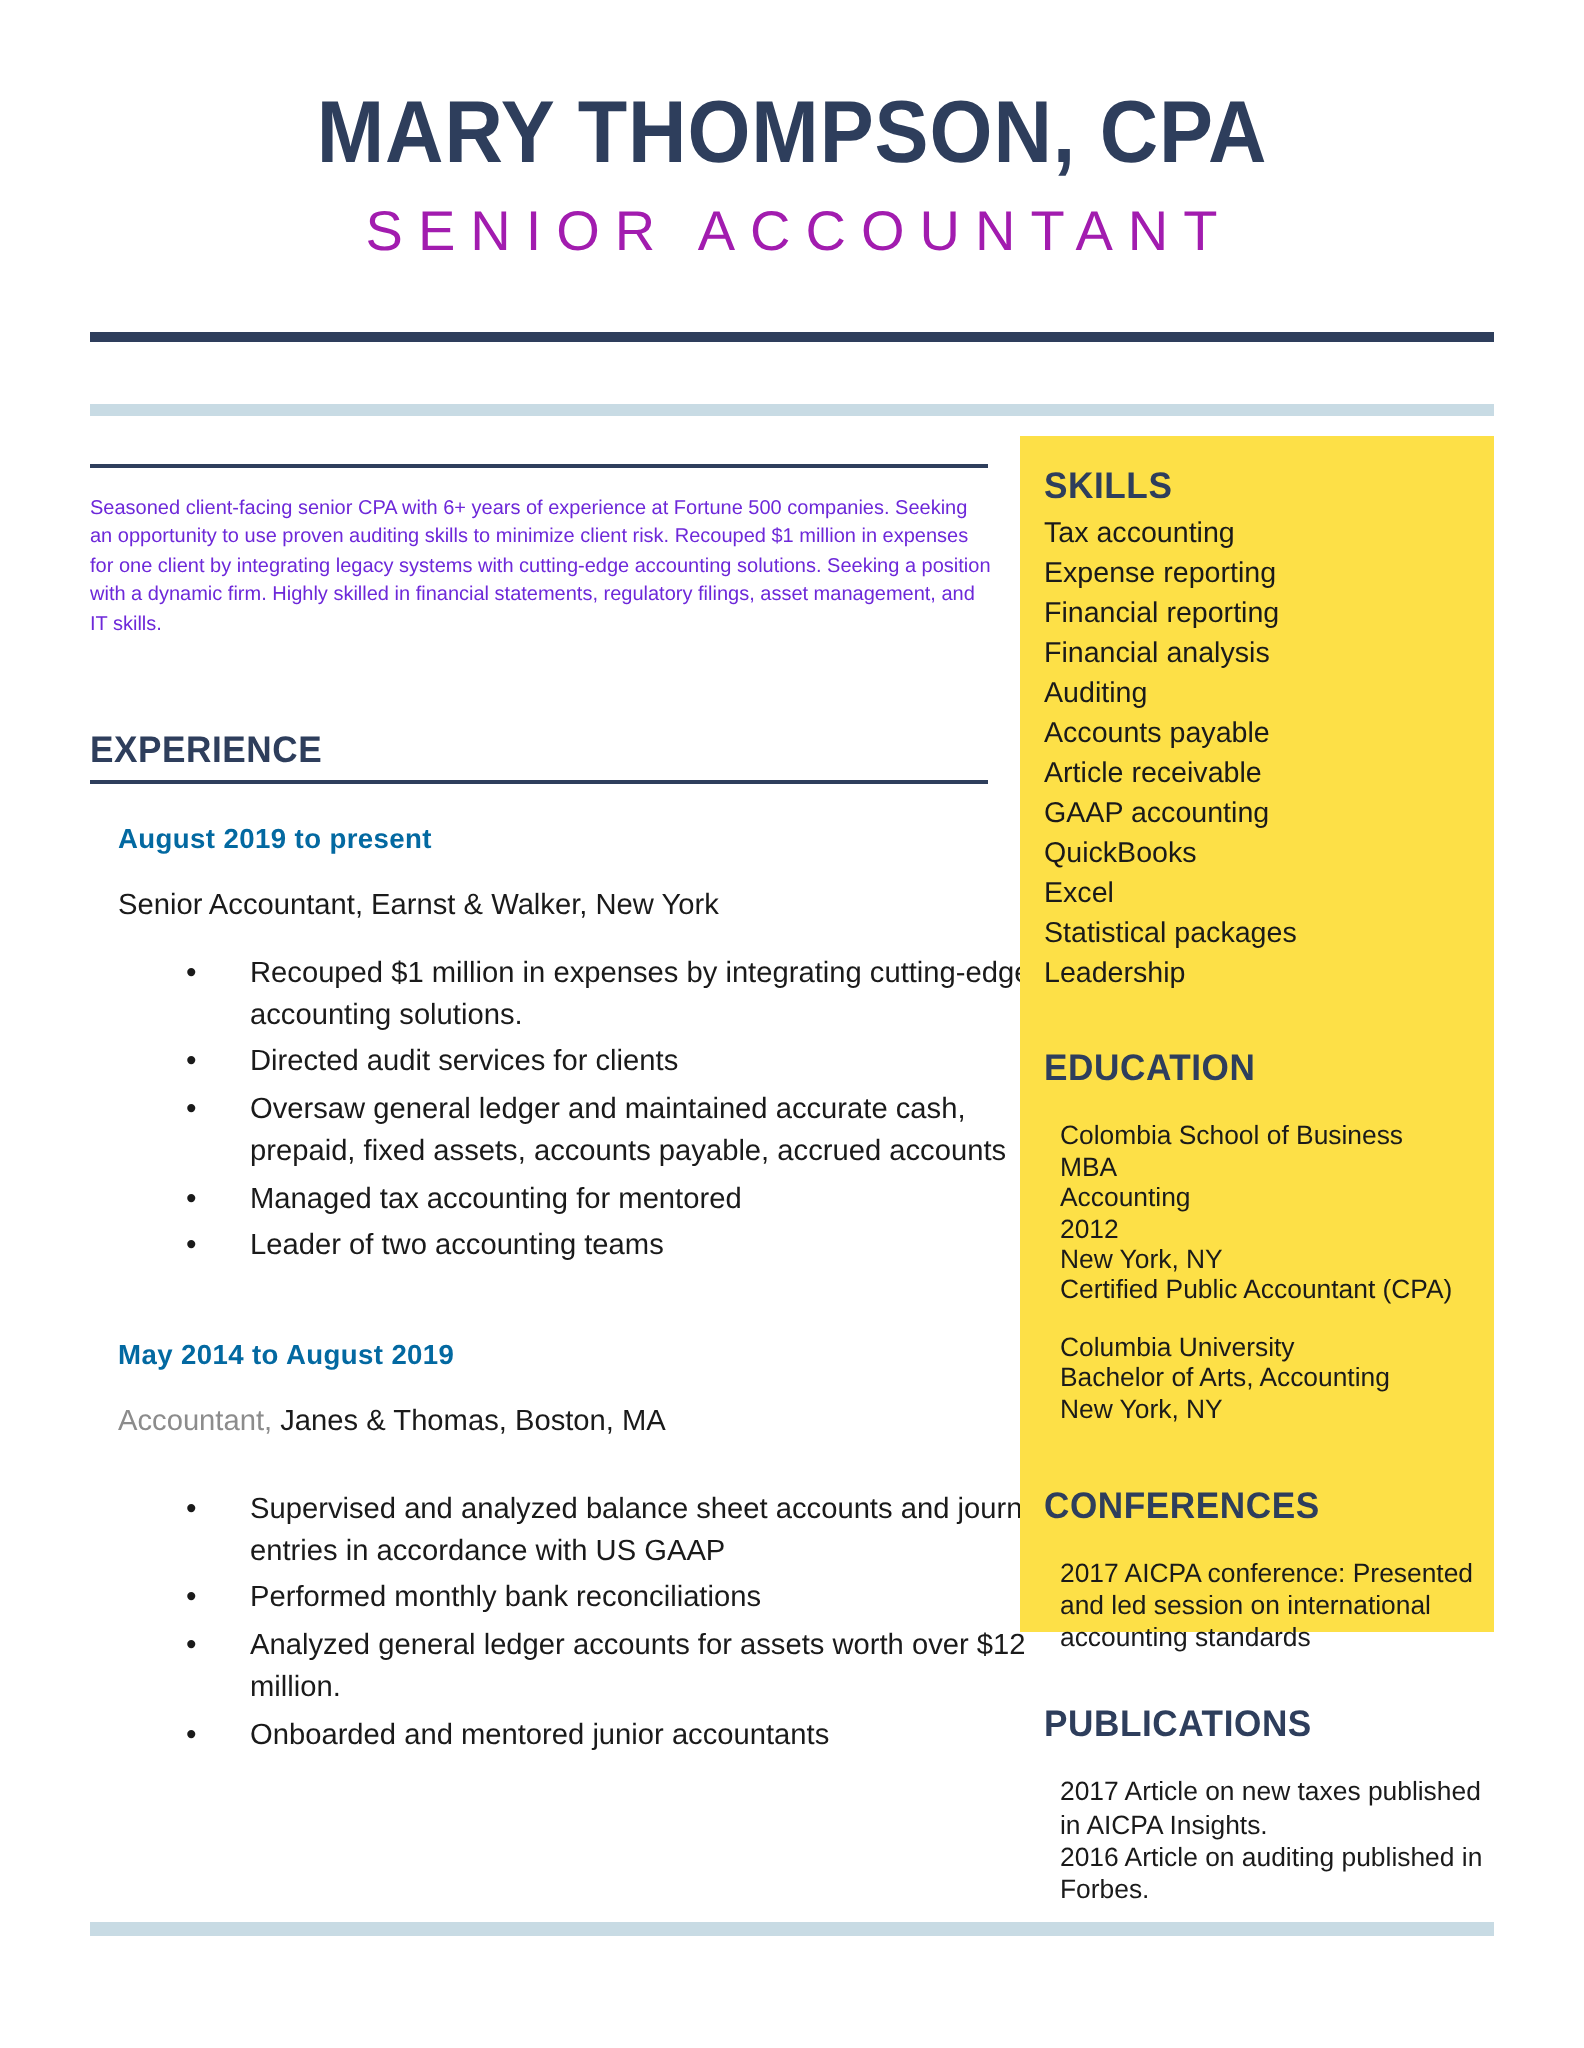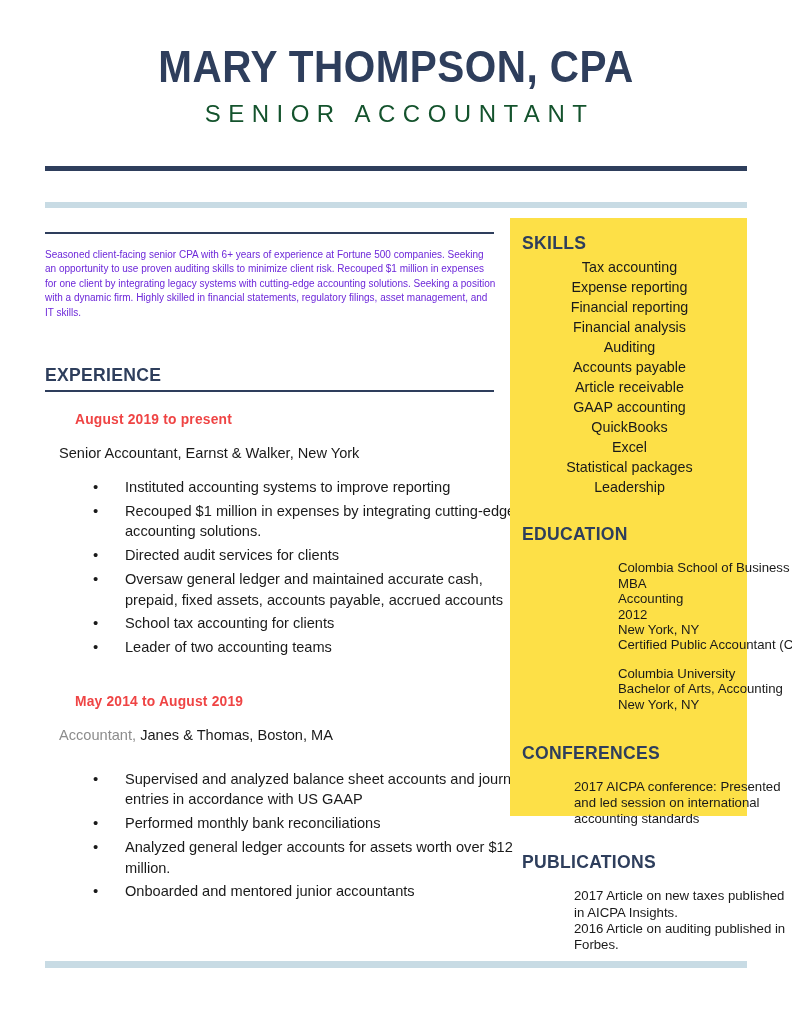--- a/index.html
+++ b/index.html
@@ -36,23 +36,23 @@
     font-weight: bold;
     font-size: 44px;
     letter-spacing: 0.5px;
     color: #2e3e5c;
     line-height: 1.06;
     transform: scaleX(0.92);
     white-space: nowrap;
   }
   .job-title {
     margin-top: 9px;
-    font-size: 24px;
+    font-size: 28px;
     letter-spacing: 7.5px;
-    color: #14532d;
+    color: #a21caf;
     font-weight: 400;
     white-space: nowrap;
     padding-left: 7px;
   }
 
   .rule-navy {
     position: absolute;
     left: 45px;
     right: 45px;
     top: 166px;
@@ -112,23 +112,23 @@
     margin-top: 4px;
   }
 
   .experience-block { margin-top: 44px; }
 
   .job { margin-top: 20px; }
   .job-dates {
     font-family: "Liberation Sans Narrow", "Liberation Sans", sans-serif;
     font-weight: bold;
     font-size: 13.8px;
-    color: #ef4444;
+    color: #0369a1;
     letter-spacing: 0.2px;
-    margin-left: 30px;
+    margin-left: 14px;
   }
   .job-line {
     font-size: 14.6px;
     color: #1a1a1a;
     margin-top: 18px;
     margin-left: 14px;
   }
   .job-role-muted { color: #8c8c8c; }
 
   ul.bullets {
@@ -175,33 +175,32 @@
   }
   .skills-list {
     margin: 3px 0 0 0;
     padding: 0;
     list-style: none;
   }
   .skills-list li {
     font-size: 14.3px;
     line-height: 1.40;
     color: #1a1a1a;
-    text-align: center;
   }
   .side-block { margin-top: 26px; }
   .side-body {
     margin-left: 8px;
     margin-top: 15px;
     font-size: 13.2px;
     line-height: 1.17;
     color: #1a1a1a;
   }
   .side-body .grp { margin-bottom: 13px; }
   .side-body .grp:last-child { margin-bottom: 0; }
-  .side-body div { white-space: nowrap; margin-left: 44px; }
+  .side-body div { white-space: nowrap; }
   .side-body.wrap div { white-space: normal; width: 212px; line-height: 1.22; }
   .pub-head { margin-top: 24px; }
 </style>
 </head>
 <body>
 
 <div class="page">
 
   <div class="header">
     <div class="name">MARY THOMPSON, CPA</div>
@@ -217,25 +216,24 @@
     <div class="summary">Seasoned client-facing senior CPA with 6+ years of experience at Fortune 500 companies. Seeking an opportunity to use proven auditing skills to minimize client risk. Recouped $1 million in expenses for one client by integrating legacy systems with cutting-edge accounting solutions. Seeking a position with a dynamic firm. Highly skilled in financial statements, regulatory filings, asset management, and IT skills.</div>
 
     <div class="experience-block">
       <div class="section-head">EXPERIENCE</div>
       <div class="section-rule"></div>
 
       <div class="job">
         <div class="job-dates">August 2019 to present</div>
         <div class="job-line"><span>Senior Accountant, Earnst &amp; Walker, New York</span></div>
         <ul class="bullets">
-          <li>Instituted accounting systems to improve reporting</li>
           <li>Recouped $1 million in expenses by integrating cutting-edge accounting solutions.</li>
           <li>Directed audit services for clients</li>
           <li>Oversaw general ledger and maintained accurate cash, prepaid, fixed assets, accounts payable, accrued accounts</li>
-          <li>School tax accounting for clients</li>
+          <li>Managed tax accounting for mentored</li>
           <li>Leader of two accounting teams</li>
         </ul>
       </div>
 
       <div class="job" style="margin-top:36px;">
         <div class="job-dates">May 2014 to August 2019</div>
         <div class="job-line"><span class="job-role-muted">Accountant,</span><span> Janes &amp; Thomas, Boston, MA</span></div>
         <ul class="bullets" style="margin-top:26px;">
           <li>Supervised and analyzed balance sheet accounts and journal entries in accordance with US GAAP</li>
           <li>Performed monthly bank reconciliations</li>

